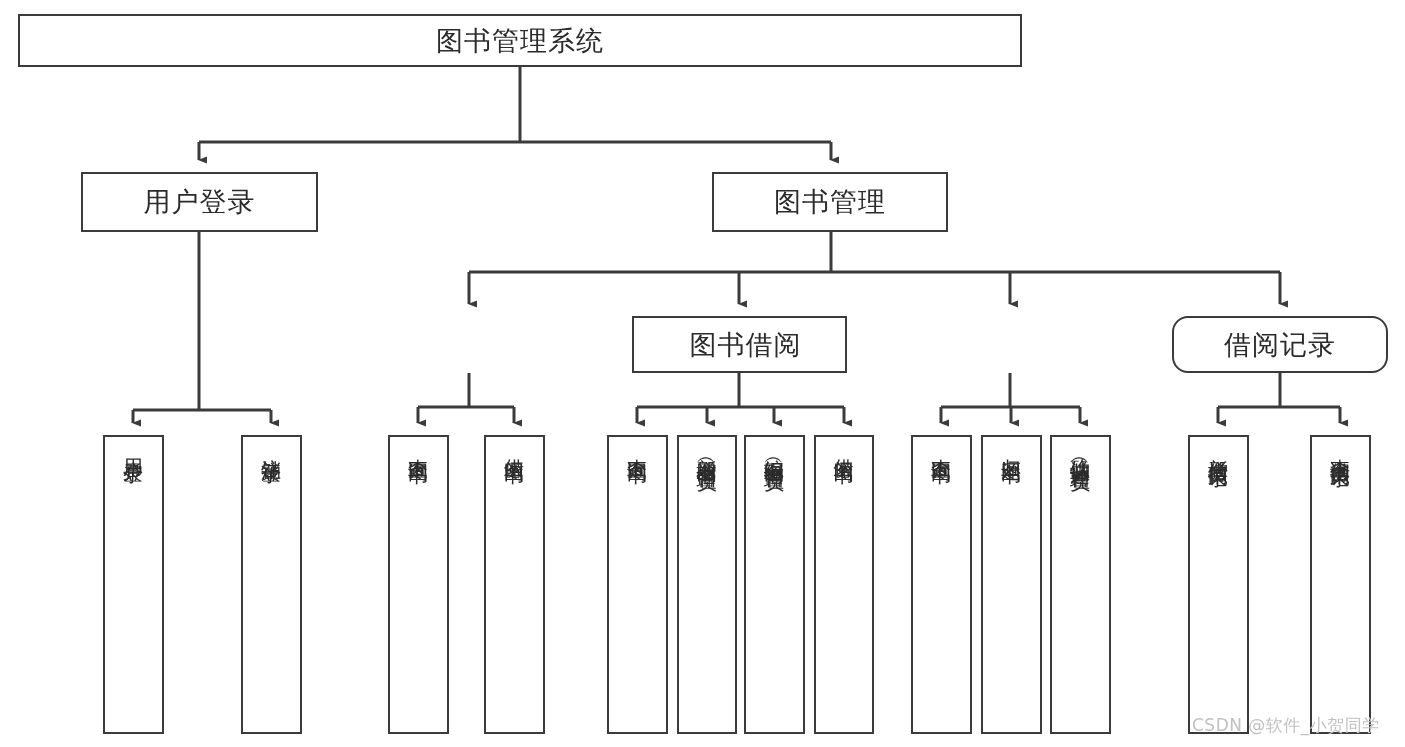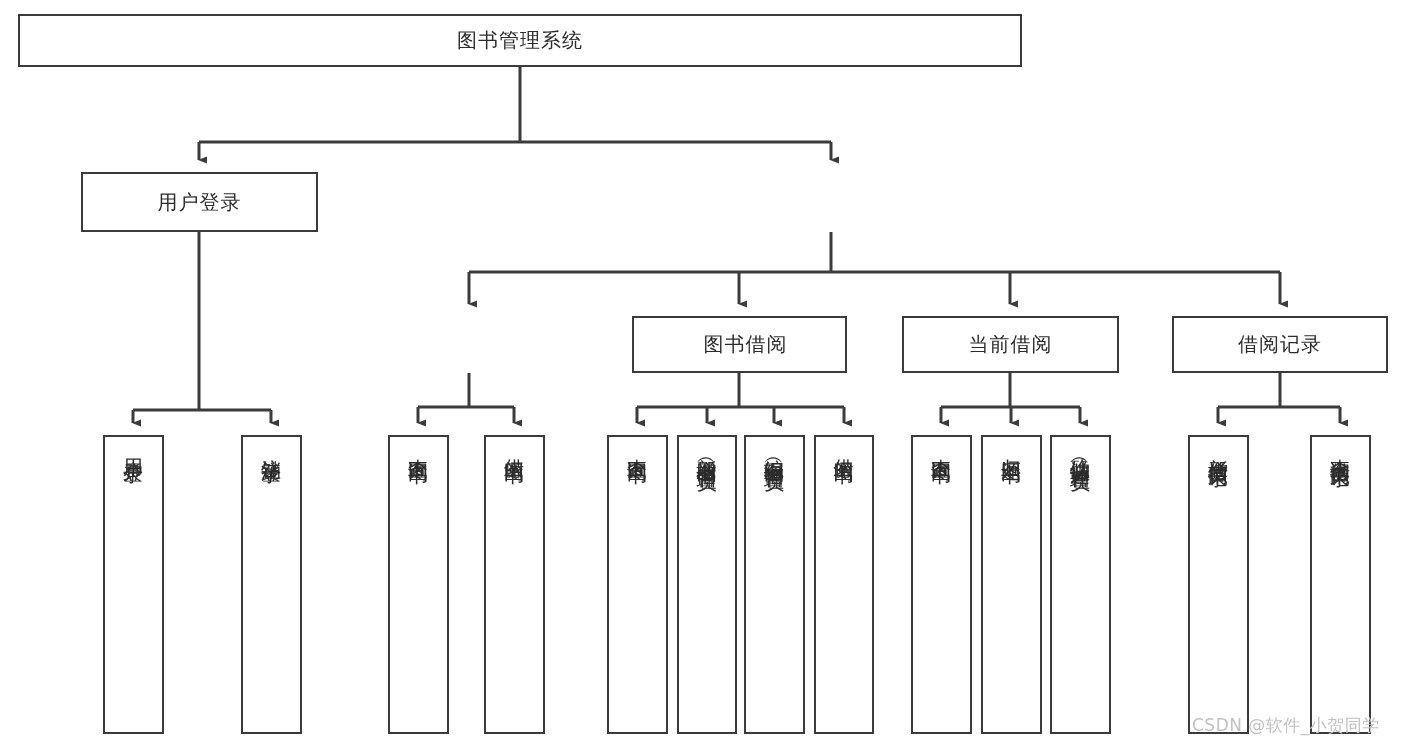--- a/index.html
+++ b/index.html
@@ -30,21 +30,21 @@
     position: absolute;
     box-sizing: border-box;
     background: #ffffff;
     border: 2.5px solid #3b3b3b;
     display: flex;
     align-items: center;
     justify-content: center;
     color: #2b2b2b;
   }
   .node-label {
-    font-size: 20px;
+    font-size: 27px;
     line-height: 1.25;
     letter-spacing: 1px;
     white-space: nowrap;
     color: #2b2b2b;
   }
   .node.leaf {
     align-items: flex-start;
     justify-content: center;
     padding-top: 6px;
   }
@@ -122,28 +122,28 @@
     </g>
   </svg>
 
   <div class="node" style="left:18px; top:14px; width:1004px; height:53px;">
     <span class="node-label">图书管理系统</span>
   </div>
 
   <div class="node" style="left:81px; top:172px; width:237px; height:60px;">
     <span class="node-label">用户登录</span>
   </div>
+  <div class="node" style="left:712px; top:172px; width:236px; height:60px;">
+    <span class="node-label">图书管理</span>
+  </div>
 
   <div class="node" style="left:632px; top:316px; width:215px; height:57px;padding-left:12px;">
     <span class="node-label">图书借阅</span>
   </div>
-  <div class="node" style="left:902px; top:316px; width:217px; height:57px;">
-    <span class="node-label">当前借阅</span>
-  </div>
-  <div class="node" style="left:1172px; top:316px; width:216px; height:57px;">
+  <div class="node" style="left:1172px; top:316px; width:216px; height:57px;border-radius:16px;">
     <span class="node-label">借阅记录</span>
   </div>
 
   <div class="node leaf" style="left:103px; top:435px; width:61px; height:299px;">
     <span class="node-label">用户登录</span>
   </div>
   <div class="node leaf" style="left:241px; top:435px; width:61px; height:299px;">
     <span class="node-label">注销登录</span>
   </div>
   <div class="node leaf" style="left:388px; top:435px; width:61px; height:299px;">

